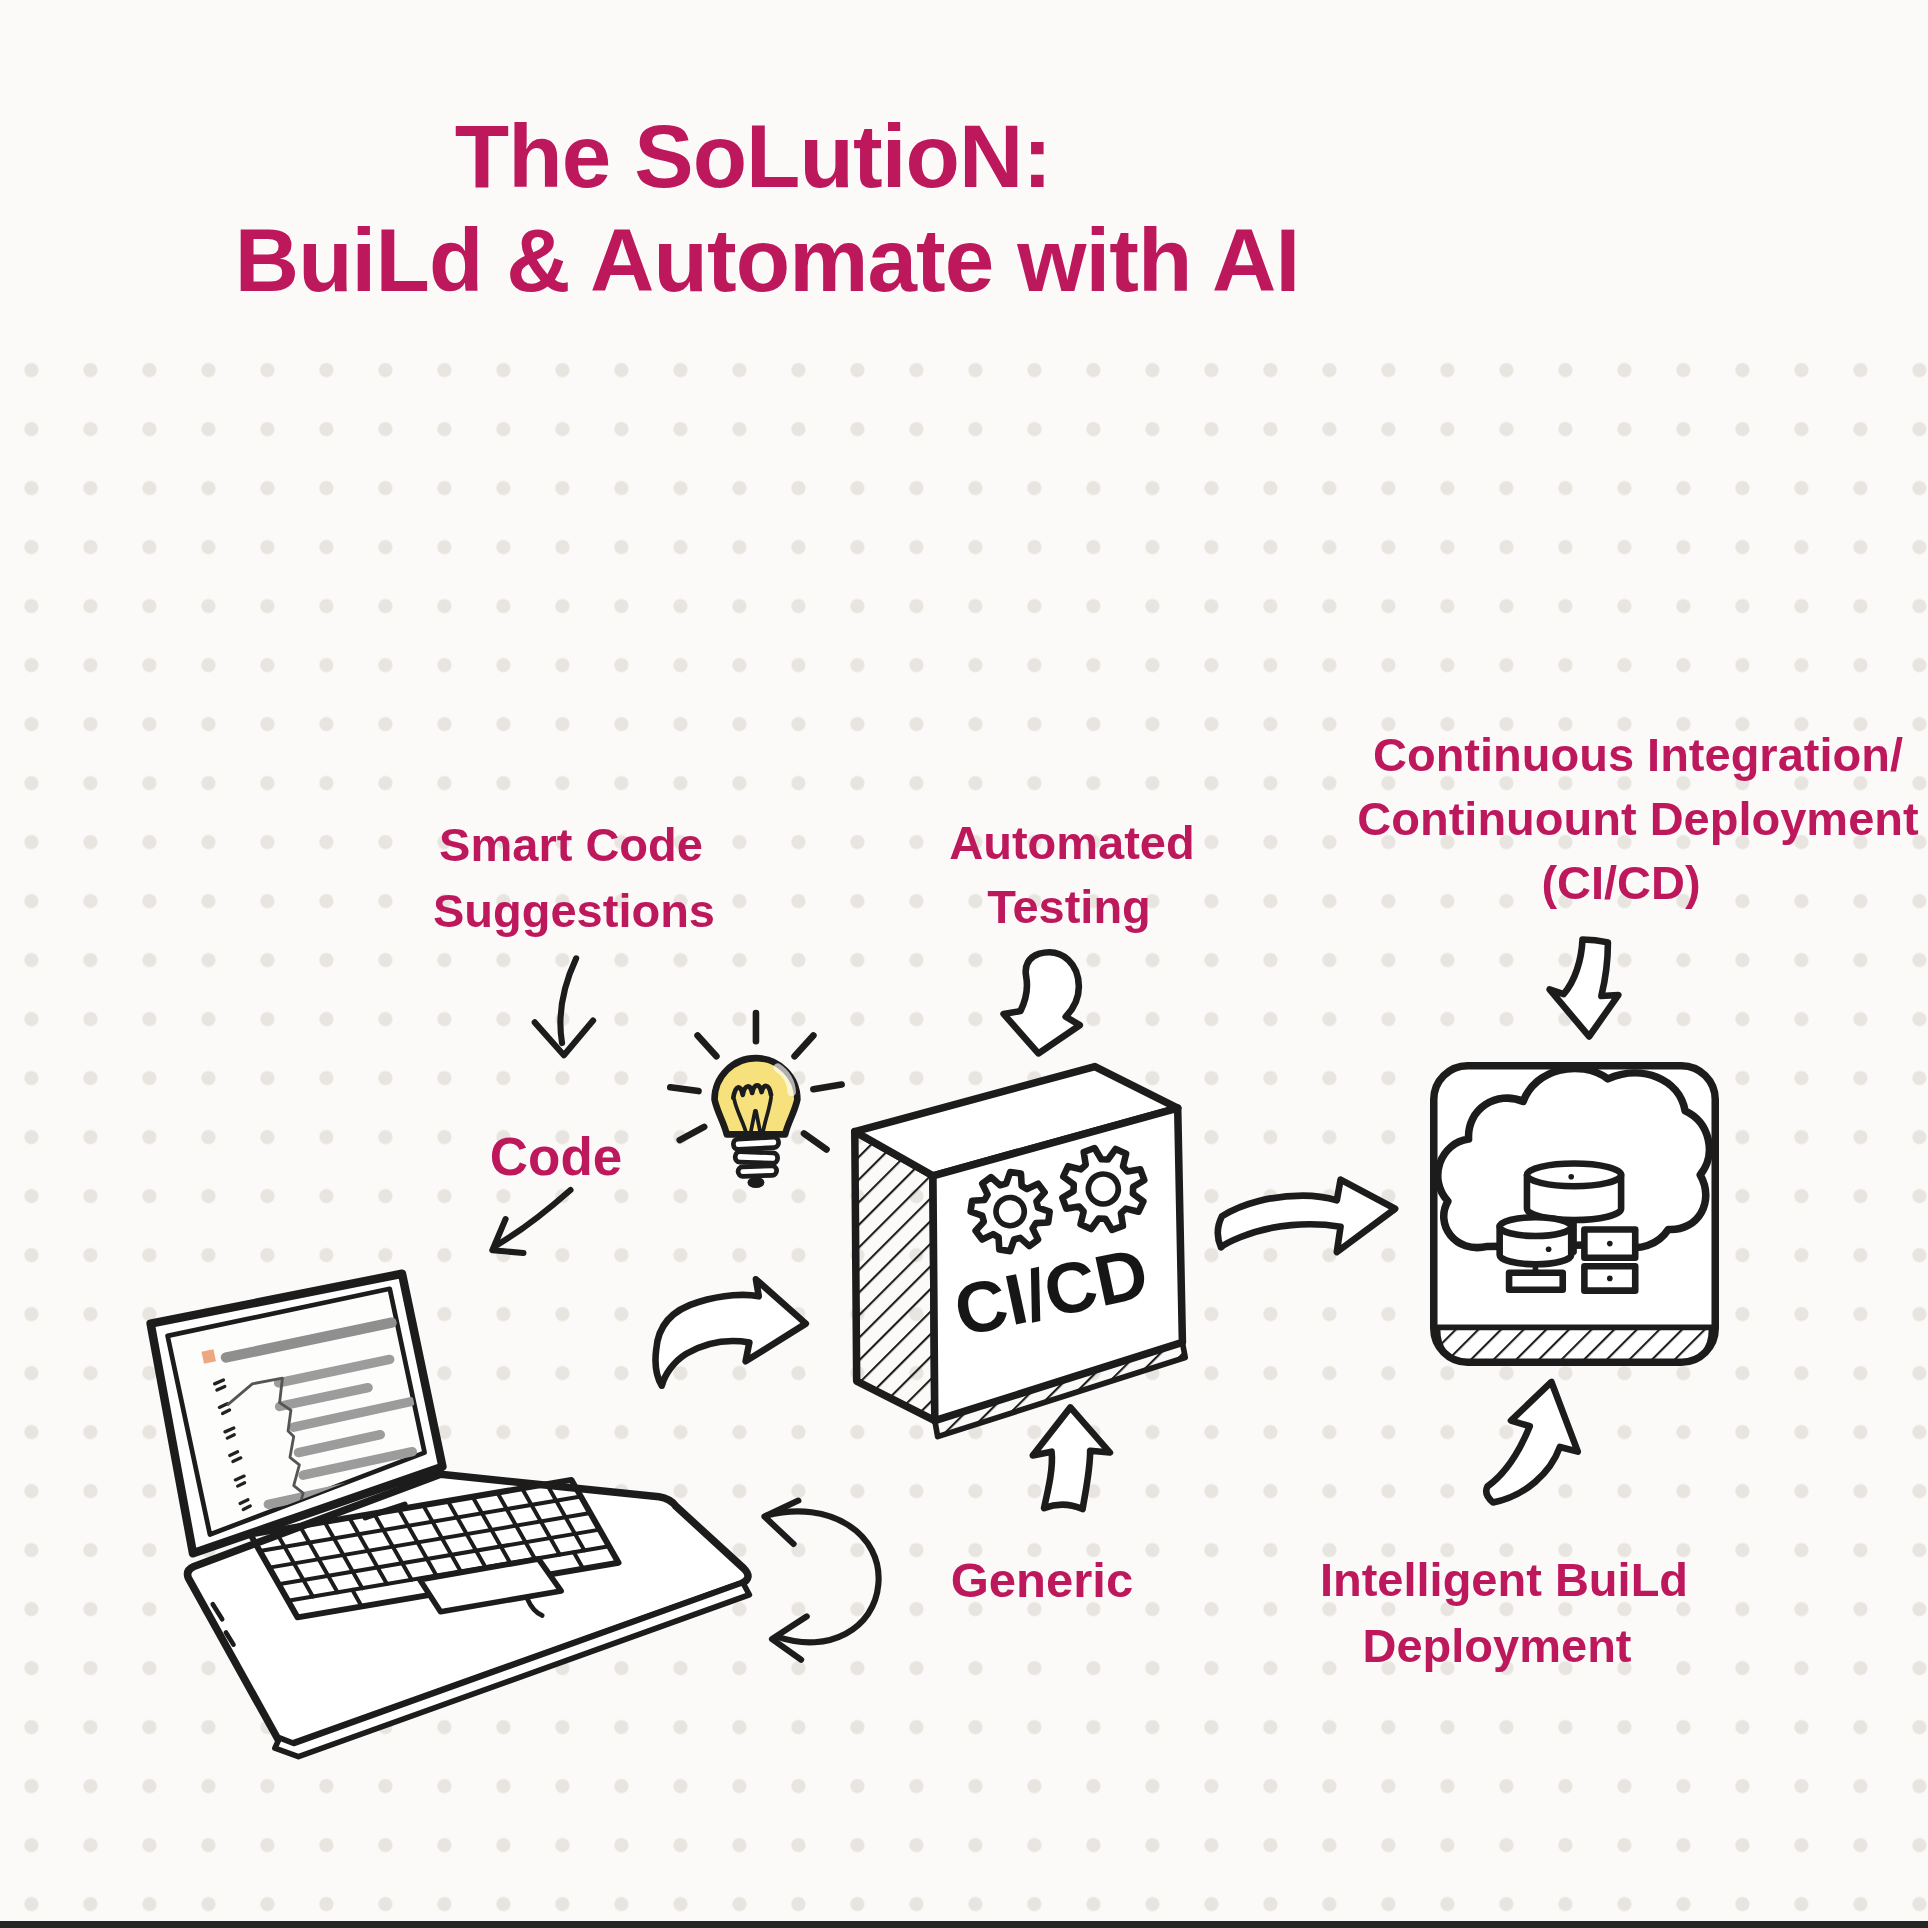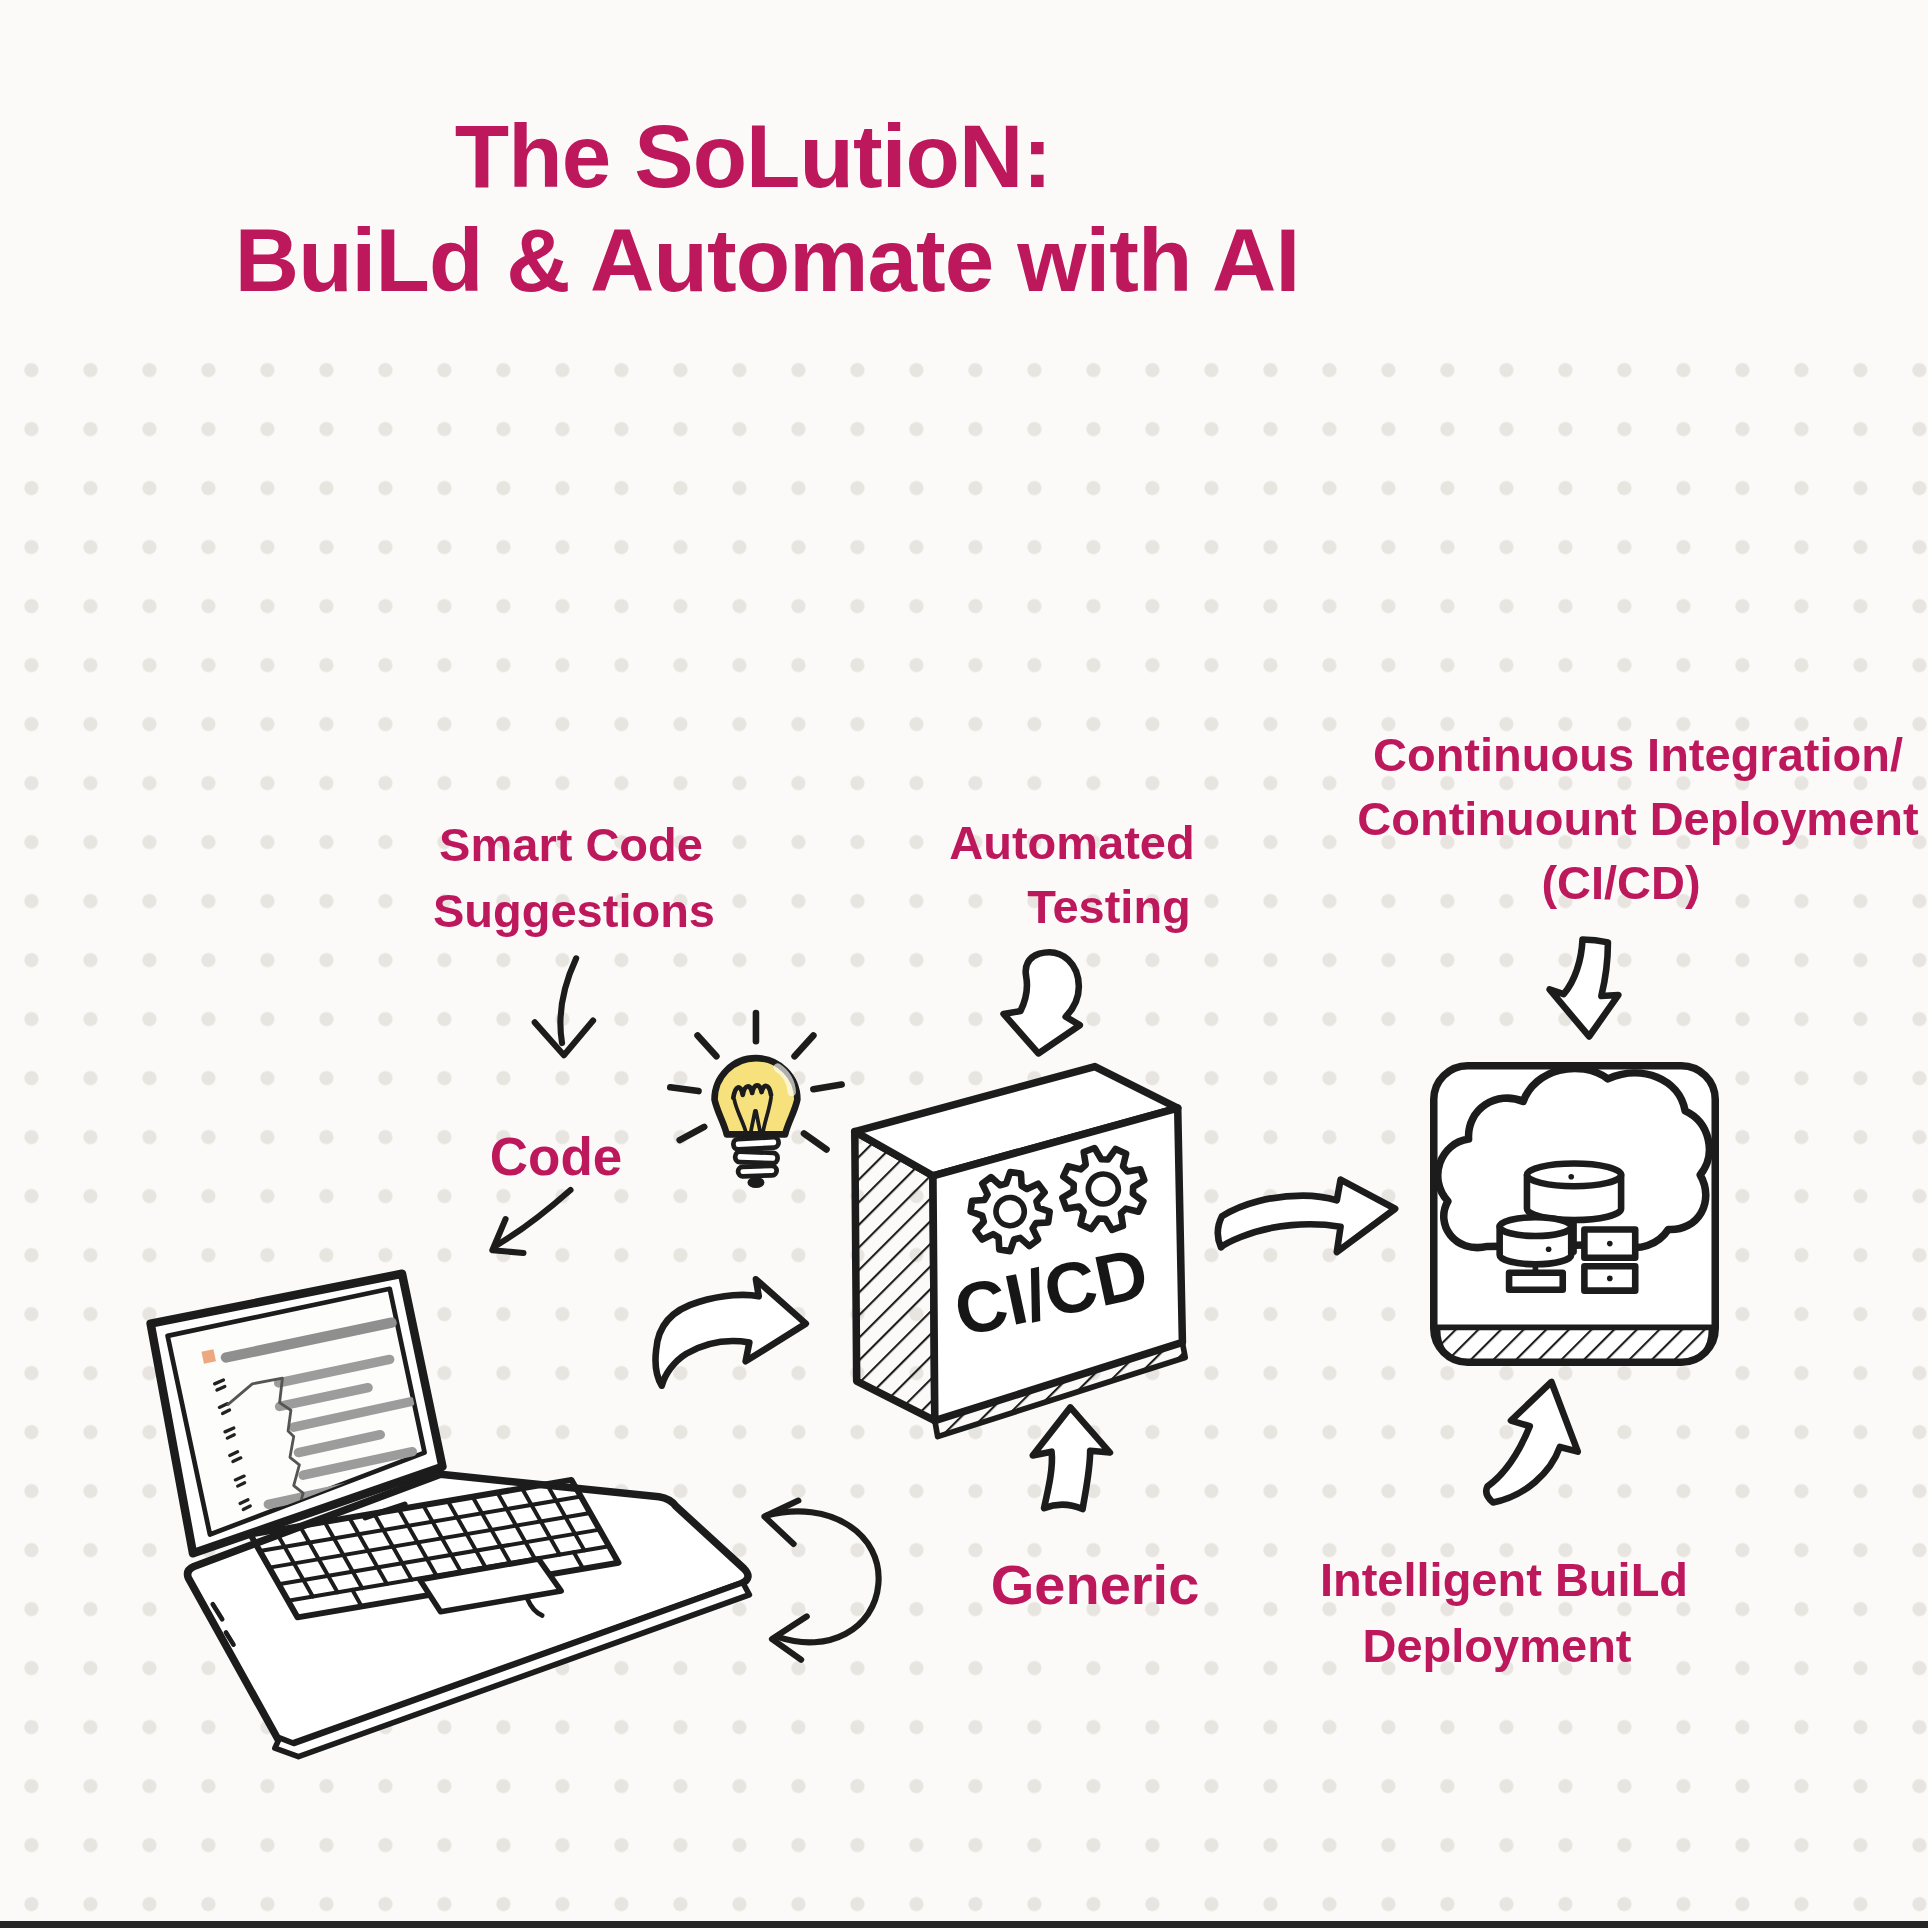--- a/index.html
+++ b/index.html
@@ -198,28 +198,28 @@
     </g>
   </svg>
 
   <div class="txt title1" style="left:753px;top:105px;">The SoLutioN:</div>
   <div class="txt title2" style="left:767px;top:209px;">BuiLd &amp; Automate with AI</div>
 
   <div class="txt lbl" style="left:571px;top:817px;">Smart Code</div>
   <div class="txt lbl" style="left:574px;top:883px;">Suggestions</div>
 
   <div class="txt lbl" style="left:1072px;top:815px;">Automated</div>
-  <div class="txt lbl" style="left:1069px;top:879px;margin-left:40px;">Testing</div>
+  <div class="txt lbl" style="left:1069px;top:879px;">Testing</div>
 
   <div class="txt lbl" style="left:1638px;top:727px;">Continuous Integration/</div>
   <div class="txt lbl" style="left:1638px;top:791px;">Continuount Deployment</div>
   <div class="txt lbl" style="left:1621px;top:855px;">(CI/CD)</div>
 
   <div class="txt" style="left:556px;top:1126px;font-size:53px;">Code</div>
 
-  <div class="txt" style="left:1095px;top:1552px;font-size:56px;text-align:right;">Generic</div>
+  <div class="txt" style="left:1042px;top:1552px;font-size:49px;text-align:right;">Generic</div>
 
   <div class="txt lbl-sm" style="left:1504px;top:1552px;">Intelligent BuiLd</div>
   <div class="txt lbl-sm" style="left:1497px;top:1618px;">Deployment</div>
 
   <div class="bottom-edge"></div>
 </div>
 
 
 </body></html>

